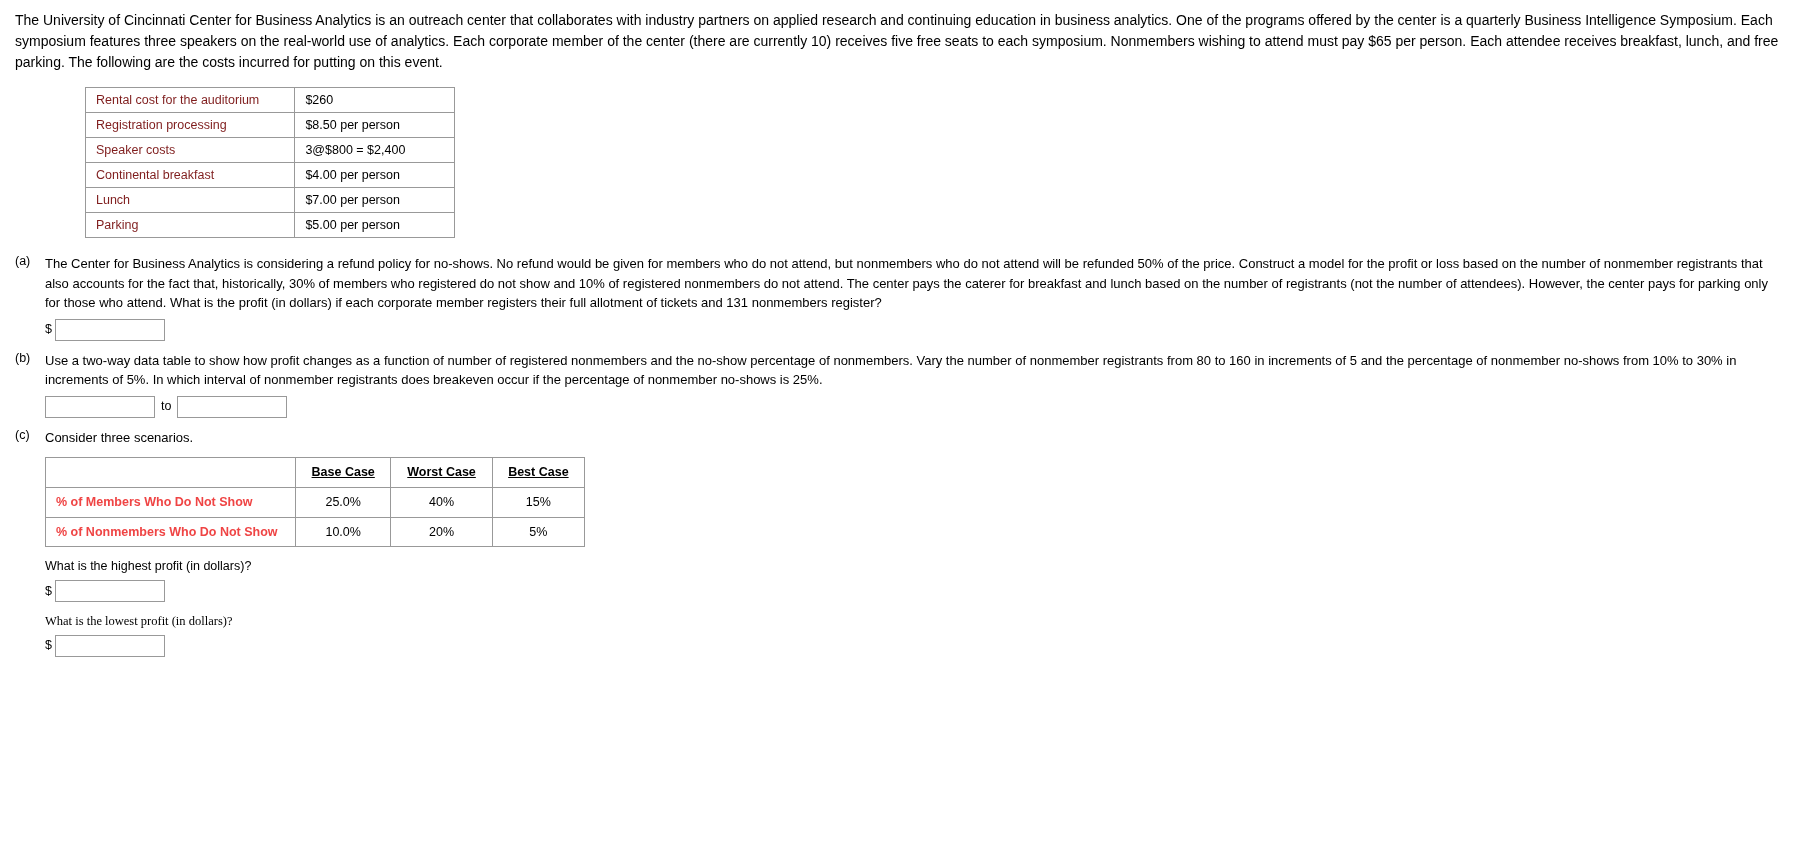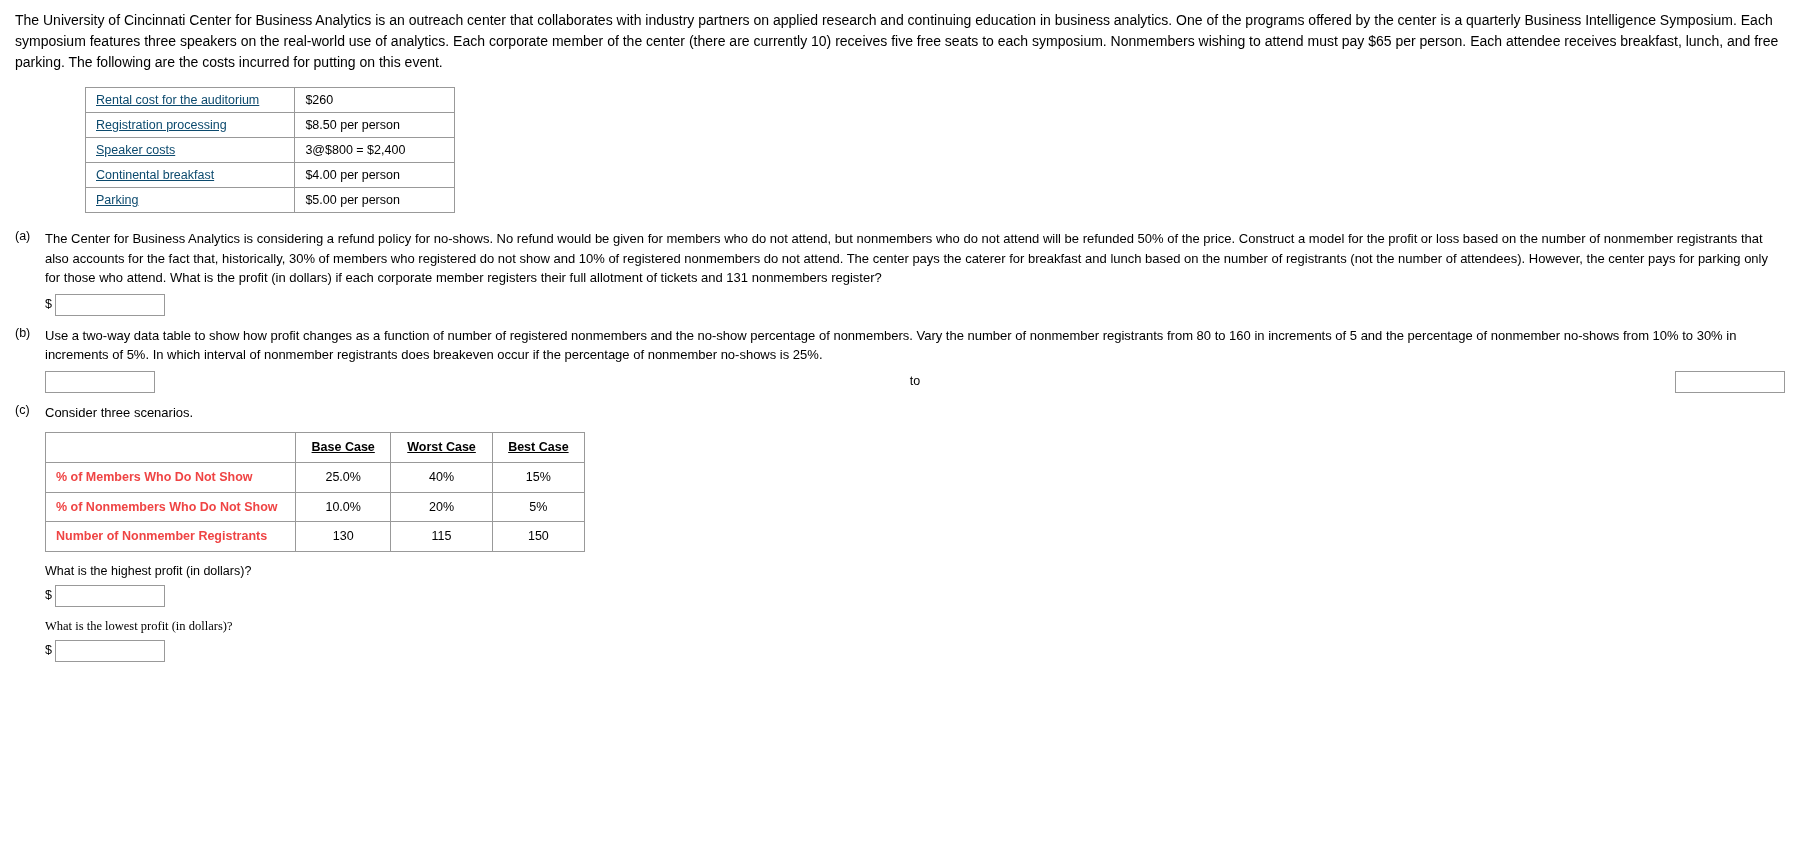--- a/index.html
+++ b/index.html
@@ -25,22 +25,21 @@
       border-collapse: collapse;
       width: 370px;
     }
     .cost-table td {
       border: 1px solid #999;
       padding: 5px 10px;
       font-size: 12.5px;
     }
     .cost-table td:first-child {
       width: 210px;
-      color: #0c4a6e;
-      text-decoration: underline;
+      color: #7f1d1d;
     }
     .cost-table td:last-child {
       width: 160px;
     }
     .section-row {
       display: flex;
       align-items: flex-start;
       margin-bottom: 10px;
     }
     .part-label {
@@ -68,21 +67,20 @@
     }
     .dollar-sign {
       font-size: 12.5px;
       margin-right: 3px;
     }
     .part-b-inputs {
       display: flex;
       align-items: center;
       margin-top: 6px;
       margin-left: 36px;
-      justify-content: space-between;
     }
     .to-label {
       margin: 0 6px;
       font-size: 12.5px;
     }
     .scenario-table-wrapper {
       margin-left: 36px;
       margin-top: 10px;
       margin-bottom: 10px;
     }
@@ -147,20 +145,24 @@
           <td>Registration processing</td>
           <td>$8.50 per person</td>
         </tr>
         <tr>
           <td>Speaker costs</td>
           <td>3@$800 = $2,400</td>
         </tr>
         <tr>
           <td>Continental breakfast</td>
           <td>$4.00 per person</td>
+        </tr>
+        <tr>
+          <td>Lunch</td>
+          <td>$7.00 per person</td>
         </tr>
         <tr>
           <td>Parking</td>
           <td>$5.00 per person</td>
         </tr>
       </tbody>
   </table>
 </div>
 
 <div class="section-row">
@@ -206,26 +208,20 @@
               <td>25.0%</td>
               <td>40%</td>
               <td>15%</td>
             </tr>
             <tr>
               <td>% of Nonmembers Who Do Not Show</td>
               <td>10.0%</td>
               <td>20%</td>
               <td>5%</td>
             </tr>
-            <tr>
-              <td>Number of Nonmember Registrants</td>
-              <td>130</td>
-              <td>115</td>
-              <td>150</td>
-            </tr>
           </tbody>
       </table>
     </div>
     <div class="profit-question" style="margin-left:0; margin-top:6px;">What is the highest profit (in dollars)?</div>
     <div class="profit-input-row" style="margin-left:0;">
       <span class="dollar-sign">$</span>
       <input type="text" class="input-box" style="">
     </div>
     <div class="profit-question" style="margin-left:0; margin-top:4px;font-family:Liberation Serif, serif;">What is the lowest profit (in dollars)?</div>
     <div class="profit-input-row" style="margin-left:0;">

